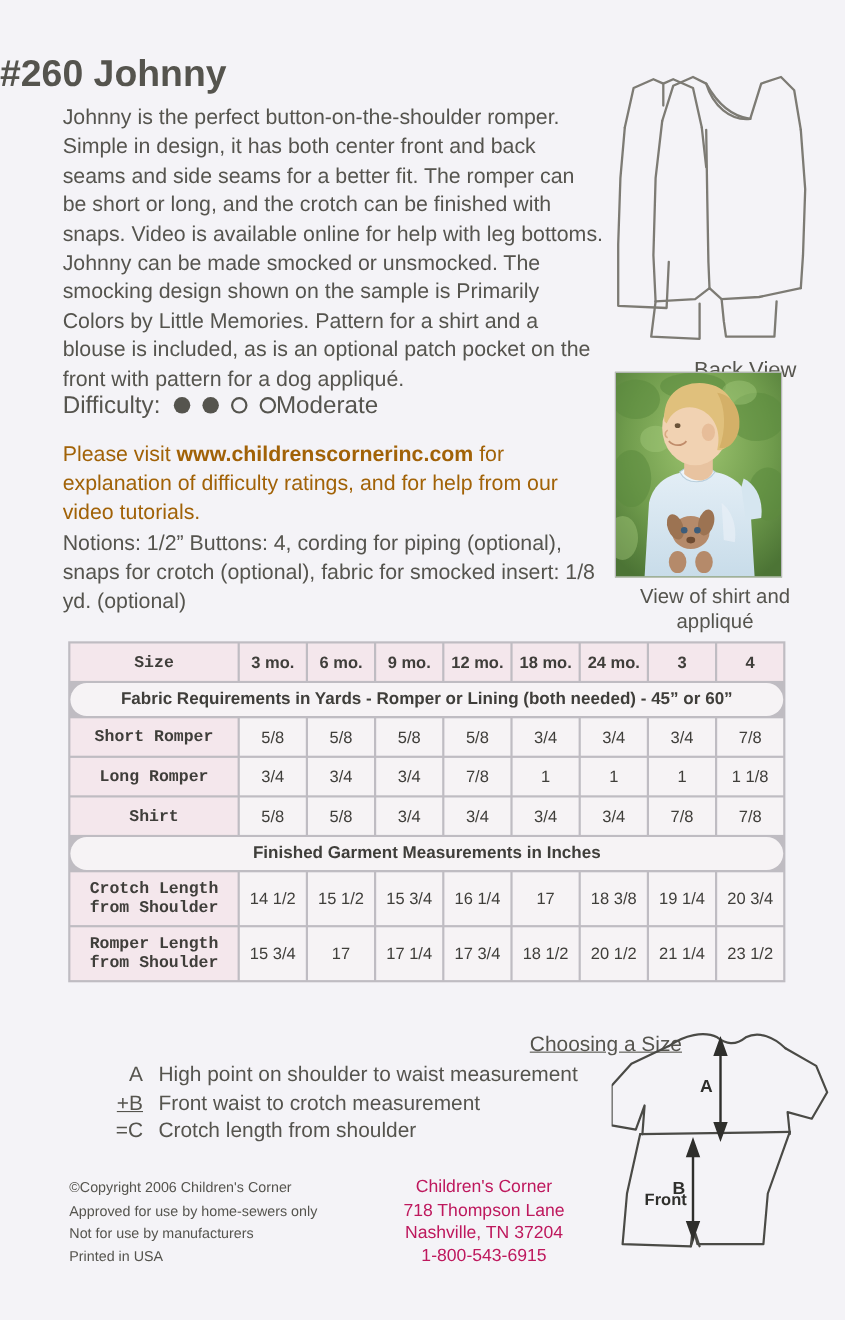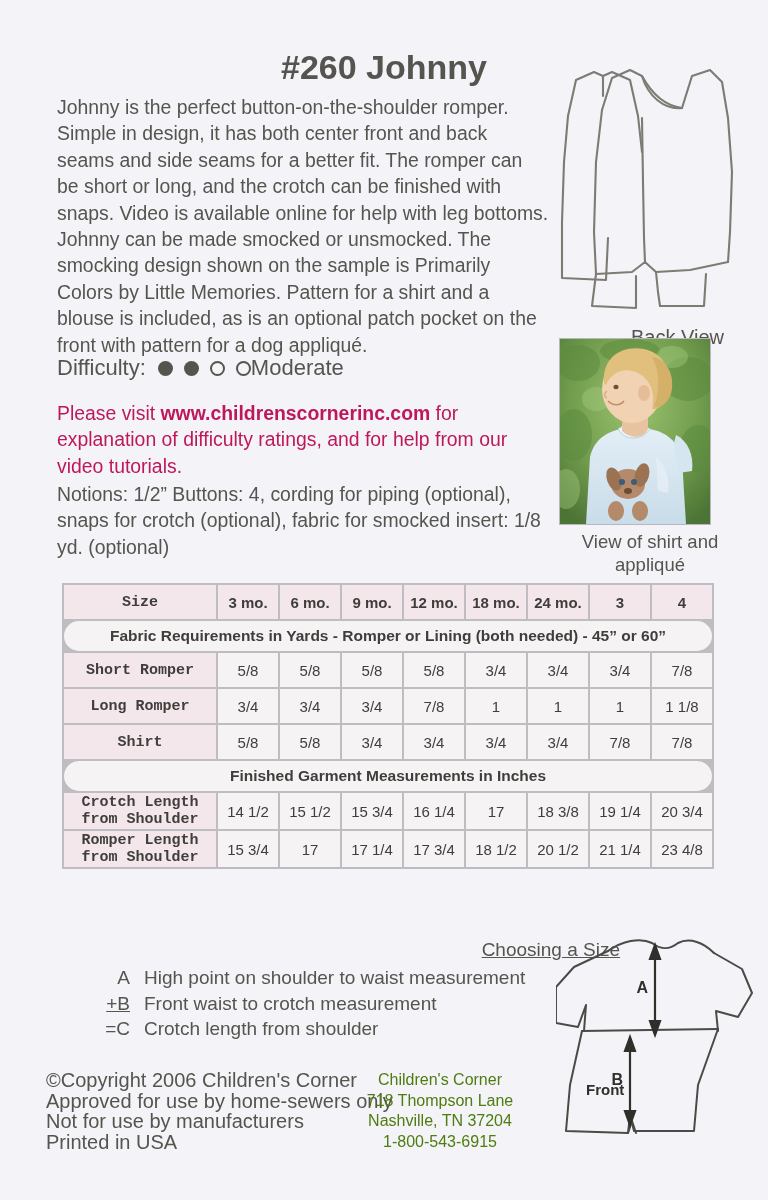--- a/index.html
+++ b/index.html
@@ -20,21 +20,21 @@
     inset: 0;
     background: #f4f3f7;
   }
 
   
   .title {
     position: absolute;
     left: 0;
     top: 48px;
     width: 768px;
-    text-align: center;
+    text-align: left;
     font-size: 34px;
     font-weight: bold;
     letter-spacing: 0px;
     color: #55544e;
   }
 
   
   .desc {
     position: absolute;
     left: 57px;
@@ -67,21 +67,21 @@
   .dot.empty { border: 2px solid #55544e; background: transparent; }
   .difficulty-word { }
 
   .visit {
     position: absolute;
     left: 57px;
     top: 400px;
     width: 492px;
     font-size: 19.4px;
     line-height: 26.4px;
-    color: #be185d;
+    color: #a16207;
   }
   .visit b { font-weight: bold; }
 
   .notions {
     position: absolute;
     left: 57px;
     top: 481px;
     width: 500px;
     font-size: 19.4px;
     line-height: 26.4px;
@@ -157,21 +157,21 @@
     background: #f4e7ec;
     font-weight: bold;
   }
   .size-table td.section {
     background: #f6f3f5;
     font-weight: bold;
     font-size: 15.5px;
     height: 30px;
     border-radius: 15px;
   }
-  .size-table td.tall { height: 36px; }
+  .size-table td.tall { height: 48px; }
   .col-label { width: 152px; }
   .col-size { width: 60px; }
 
   
   .choosing-title {
     position: absolute;
     left: 0;
     top: 939px;
     width: 620px;
     text-align: right;
@@ -204,35 +204,35 @@
     position: absolute;
     left: 556px;
     top: 935px;
     width: 200px;
     height: 215px;
   }
 
   
   .footer-left {
     position: absolute;
-    left: 46px;
+    left: 63px;
     top: 1070px;
-    font-size: 20px;
+    font-size: 13px;
     line-height: 20.5px;
     color: #55544e;
   }
   .footer-right {
     position: absolute;
     left: 340px;
     top: 1070px;
     width: 200px;
     text-align: center;
     font-size: 16px;
     line-height: 20.5px;
-    color: #4d7c0f;
+    color: #be185d;
   }
   svg { display: block; }
 </style>
 </head>
 <body>
 
 <div id="page">
 
   <div class="title">#260 Johnny</div>
 
@@ -429,21 +429,21 @@
           <div>Romper Length</div>
           <div>from Shoulder</div>
         </td>
         <td class="tall">15 3/4</td>
         <td class="tall">17</td>
         <td class="tall">17 1/4</td>
         <td class="tall">17 3/4</td>
         <td class="tall">18 1/2</td>
         <td class="tall">20 1/2</td>
         <td class="tall">21 1/4</td>
-        <td class="tall">23 4/8</td>
+        <td class="tall">23 1/2</td>
       </tr>
     </tbody>
   </table>
 
   <div class="choosing-title">
     <span>Choosing a Size</span>
   </div>
   <div class="choosing-list">
     <div class="cl-row">
       <span class="cl-key">A</span>

